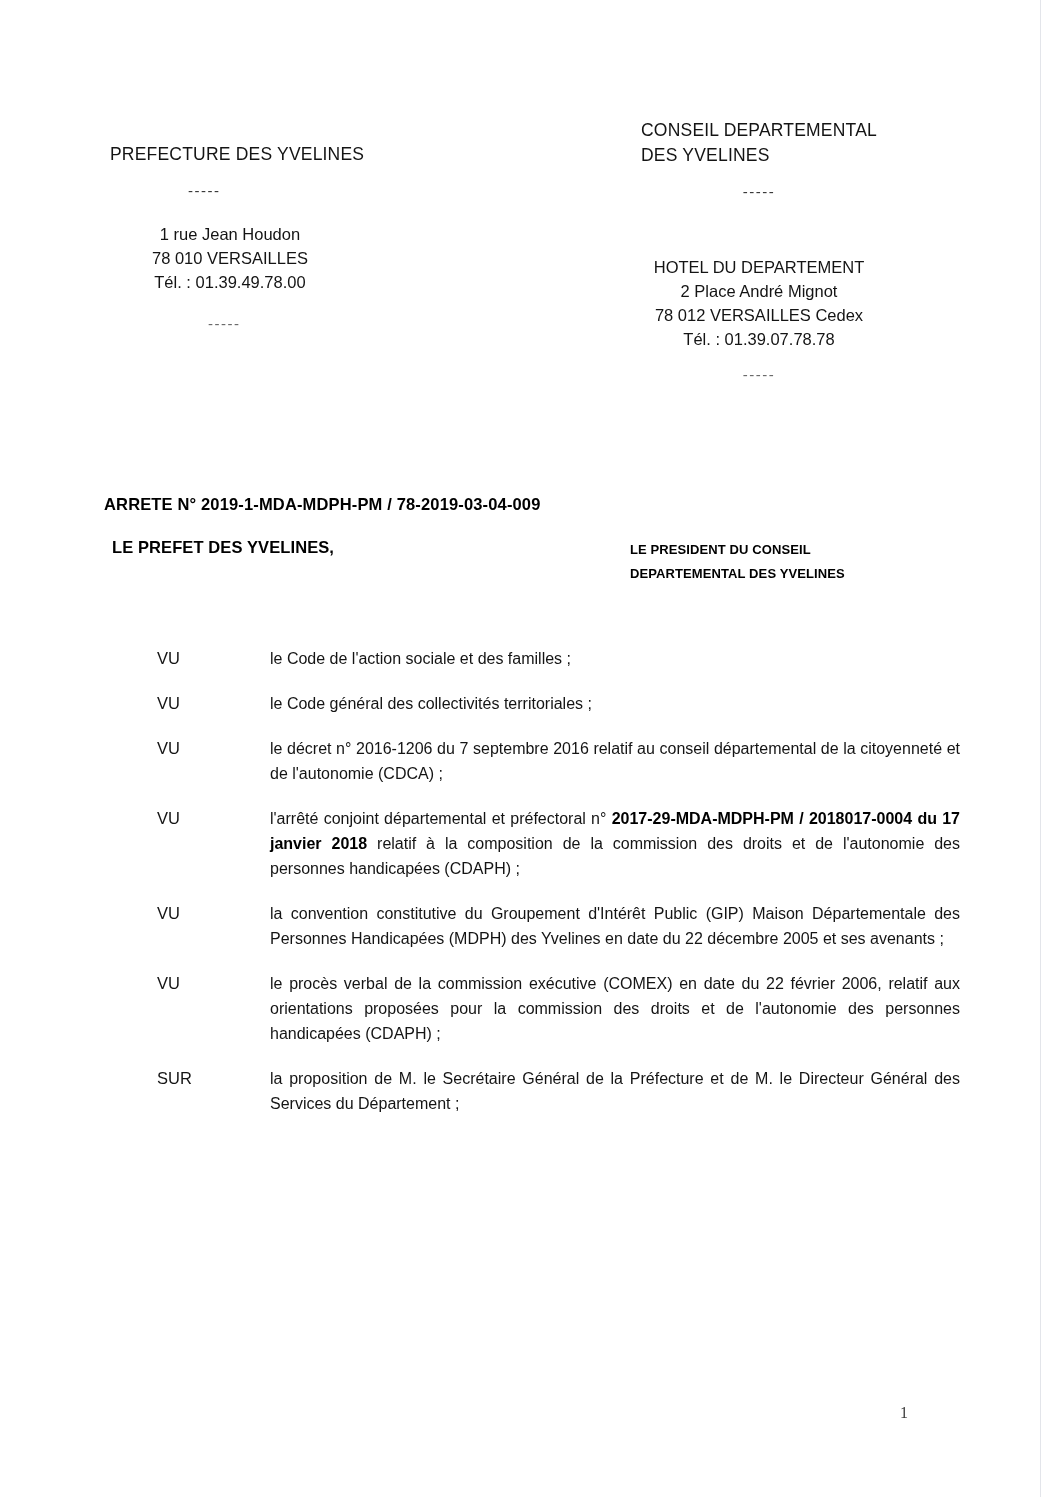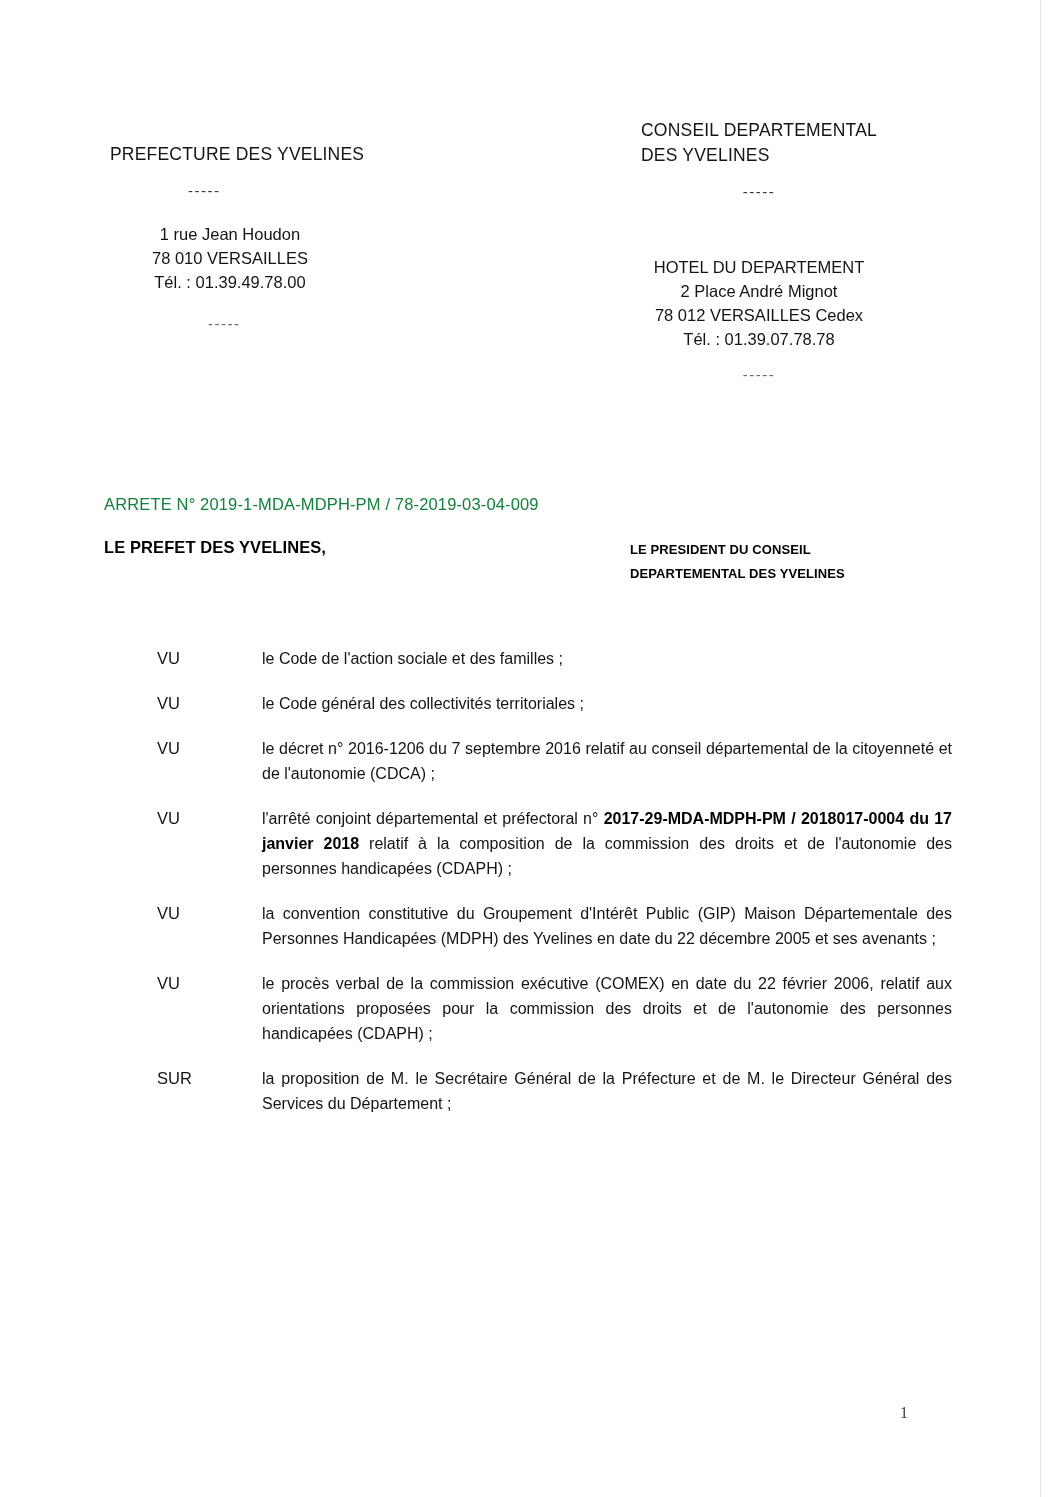--- a/index.html
+++ b/index.html
@@ -92,36 +92,36 @@
 
   .sep-2 { margin-top: 22px; margin-left: 98px; }
   .lh-right .sep-2 { margin-top: 16px; margin-left: 0; }
 
   
   .arrete-title {
     position: absolute;
     top: 495px;
     left: 104px;
     font-size: 16.5px;
-    font-weight: normal;
+    font-weight: bold;
     letter-spacing: 0.15px;
-    color: #15803d;
+    color: #000000;
     text-align: right;
   }
 
   
   .signatories {
     position: absolute;
     top: 538px;
     left: 0;
     width: 1058px;
   }
   .sig-left {
     position: absolute;
-    left: 104px;
+    left: 112px;
     top: 0;
     font-size: 16.5px;
     font-weight: bold;
     color: #000000;
     letter-spacing: 0.1px;
   }
   .sig-right {
     position: absolute;
     left: 630px;
     top: 0;
@@ -137,20 +137,21 @@
   .clauses {
     position: absolute;
     top: 646px;
     left: 0;
     width: 1058px;
   }
   .clause {
     display: flex;
     align-items: flex-start;
     margin-bottom: 20px;
+    gap: 8px;
   }
   .clause-label {
     width: 105px;
     flex: 0 0 105px;
     padding-left: 157px;
     box-sizing: content-box;
     font-size: 16.5px;
     line-height: 25px;
     color: #141414;
   }

